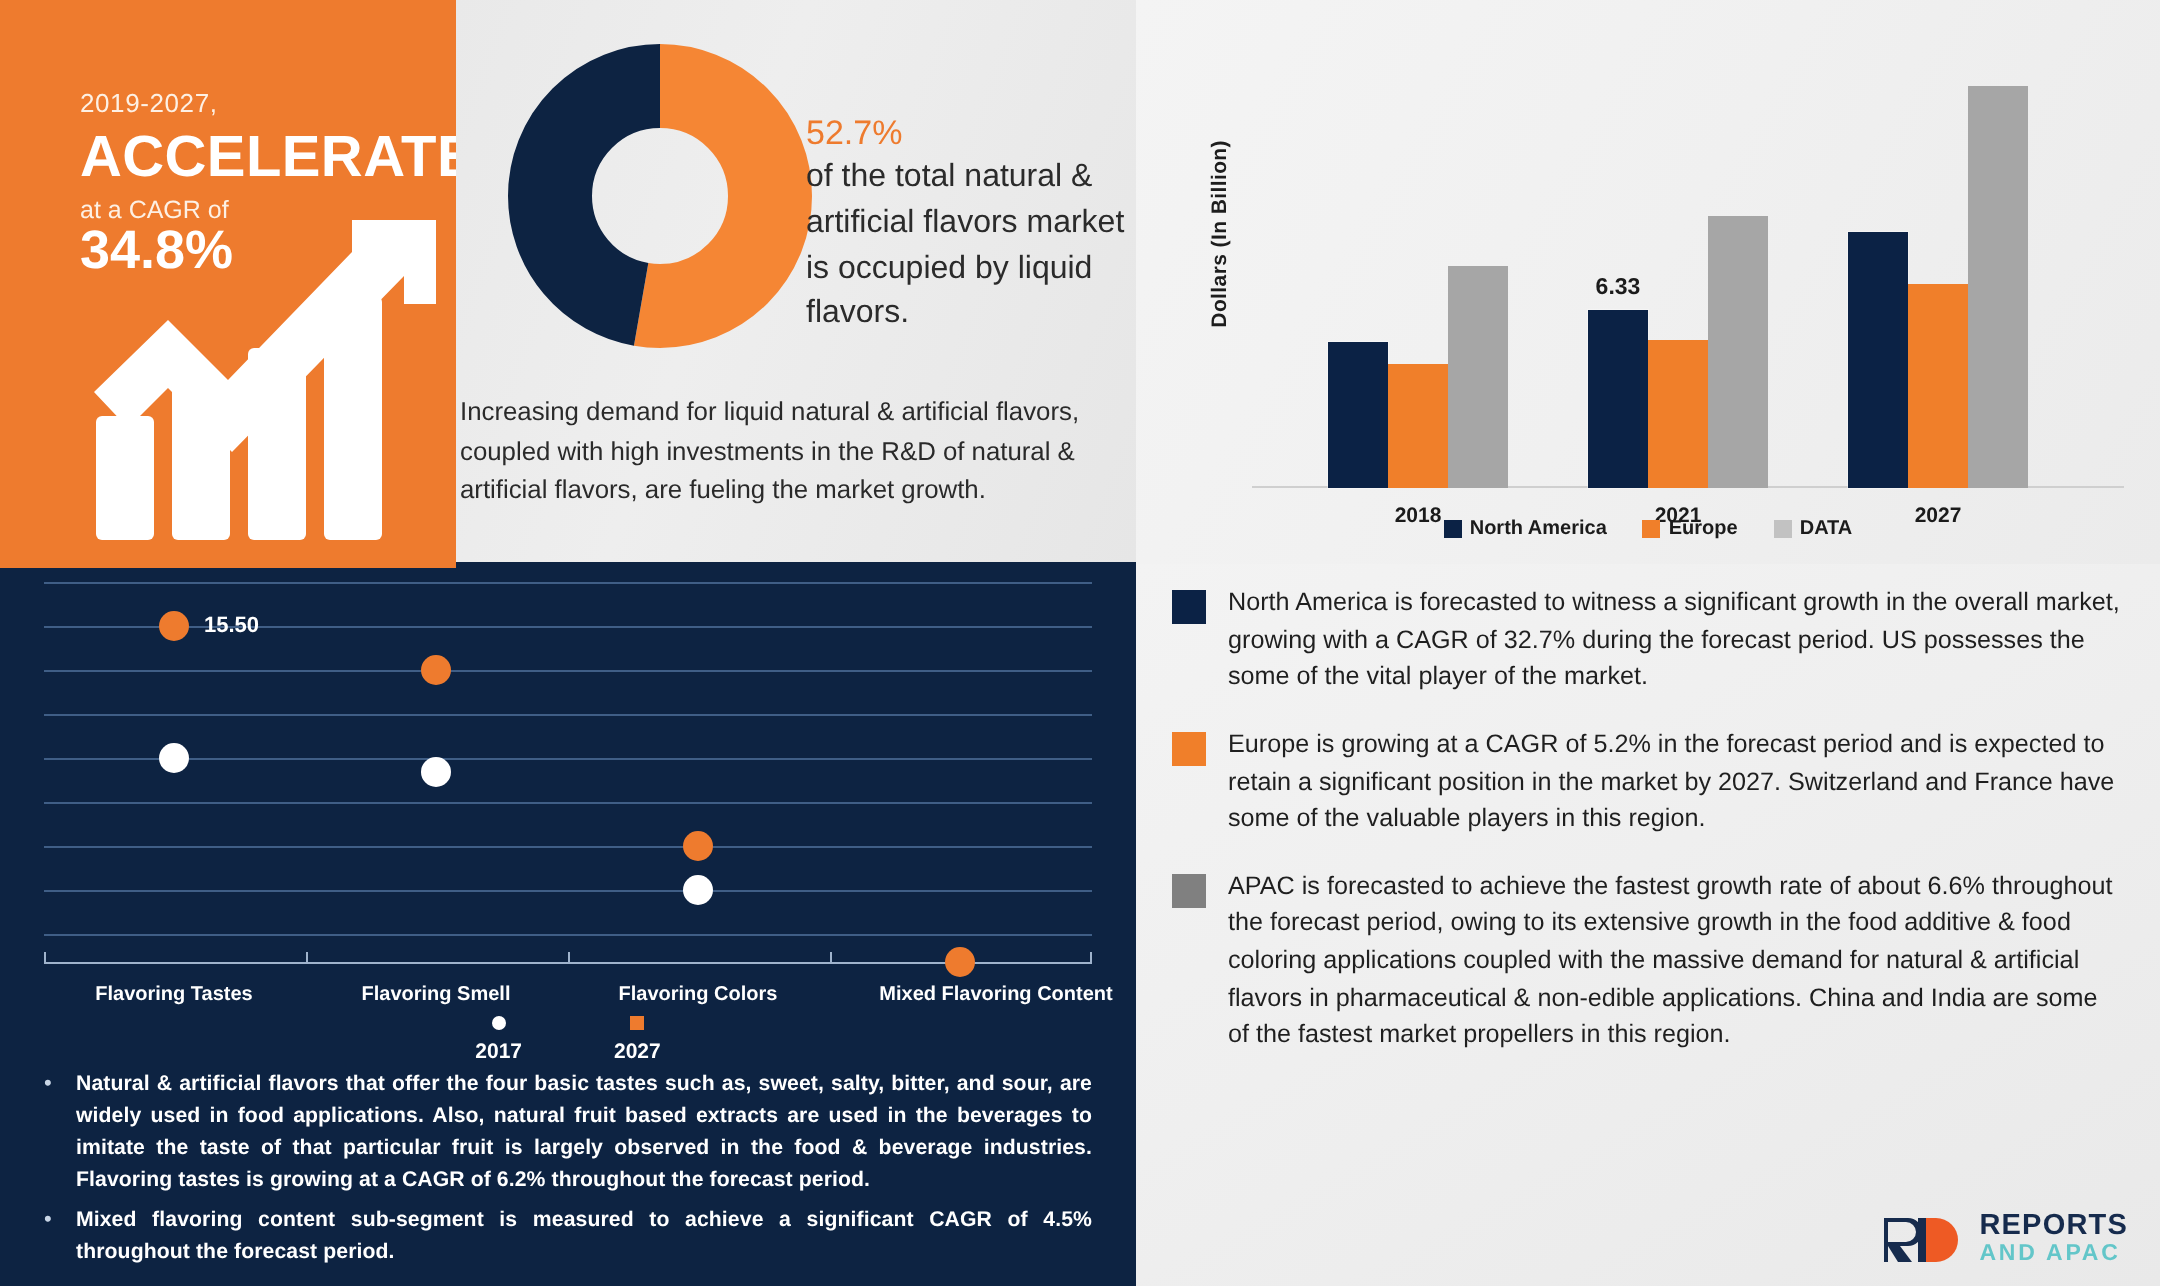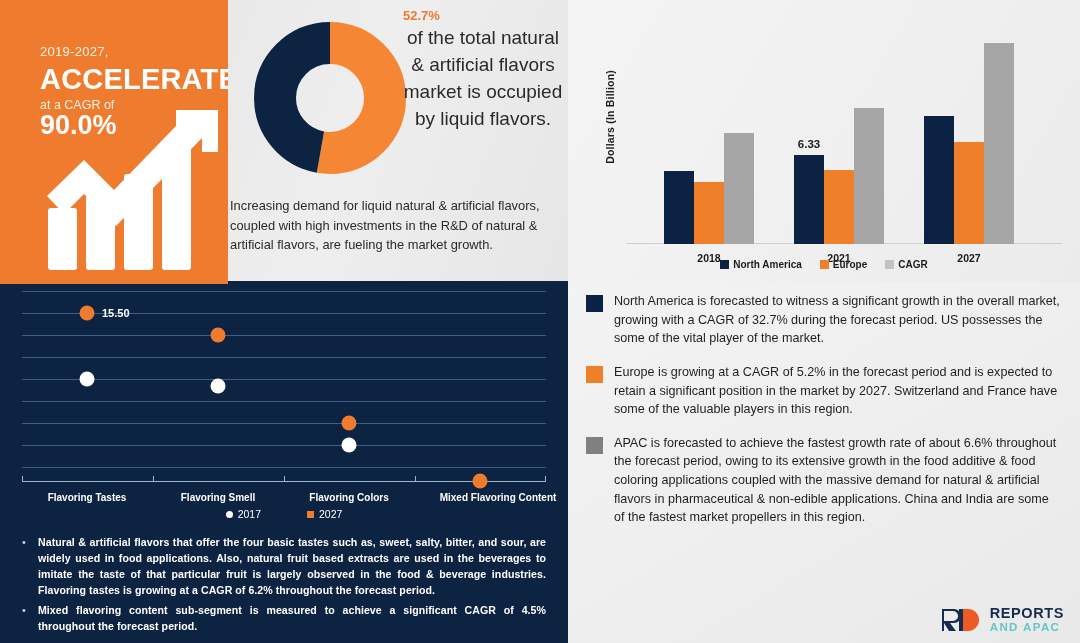--- a/index.html
+++ b/index.html
@@ -36,24 +36,24 @@
   .accel-graphic { position: absolute; left: 42px; top: 108px; width: 180px; height: 165px; }
 
   
   .donut-panel {
     position: absolute; left: 228px; top: 0; width: 340px; height: 281px;
     background: linear-gradient(110deg,#e9e9e9 0%,#eeeeee 40%,#e6e6e6 100%);
   }
   .donut-wrap { position: absolute; left: 22px; top: 18px; width: 160px; height: 160px; }
   .donut-text { position: absolute; left: 175px; top: 8px; width: 160px; }
   .donut-pct {
-    color: #ee7b2e; font-size: 13px; font-weight: 700; line-height: 1.25;
+    color: #ee7b2e; font-size: 17px; font-weight: 400; line-height: 1.25; margin-top: 48px;
   }
   .donut-body {
-    color: #2b2b2b; font-size: 19px; line-height: 1.42; font-weight: 400; margin-top: 1px; text-align: center;
+    color: #2b2b2b; font-size: 16px; line-height: 1.42; font-weight: 400; margin-top: 1px;
   }
   .donut-caption {
     position: absolute; left: 0px; top: 196px; width: 340px; padding: 0 6px 0 2px;
     color: #2a2a2a; font-size: 12.9px; line-height: 1.52;
   }
 
   
   .barchart-panel {
     position: absolute; left: 568px; top: 0; width: 512px; height: 282px;
     background: linear-gradient(120deg,#f4f4f4 0%,#f0f0f0 50%,#ebebeb 100%);
@@ -125,21 +125,21 @@
     font-size: 11px; font-weight: 700; color: #ffffff; white-space: nowrap;
   }
   .cat-label {
     position: absolute; font-size: 10px; font-weight: 700; color: #ffffff;
     text-align: center; white-space: nowrap; transform: translateX(-50%);
   }
   .dots-legend {
     position: absolute; left: 0; right: 0; top: 227px;
     display: flex; justify-content: center; gap: 46px;
   }
-  .dl-item { display: flex; align-items: center; gap: 5px; font-size: 10.5px; font-weight: 400; color: #ffffff; }
+  .dl-item { display: flex; align-items: center; gap: 5px; font-size: 10.5px; font-weight: 700; color: #ffffff; flex-direction: column; }
   .dl-dot { width: 7px; height: 7px; border-radius: 50%; background: #ffffff; }
   .dl-sq { width: 7px; height: 7px; background: #ee7b2e; }
 
   .bullets { position: absolute; left: 22px; top: 253px; width: 524px; }
   .bullet { display: flex; gap: 9px; margin-bottom: 4px; }
   .bullet-mark { color: #c9d6e6; font-size: 11px; line-height: 1.48; flex: 0 0 7px; }
   .bullet-txt {
     font-size: 10.6px; line-height: 1.52; color: #ffffff; font-weight: 700;
     text-align: justify; letter-spacing: .05px;
   }
@@ -147,21 +147,21 @@
 </head>
 <body>
 
 <div id="root">
 
   <div class="accel-panel">
     <div class="accel-text">
       <div class="accel-years">2019-2027,</div>
       <div class="accel-big">ACCELERATE</div>
       <div class="accel-cagr">at a CAGR of</div>
-      <div class="accel-pct">90.0%</div>
+      <div class="accel-pct">34.8%</div>
     </div>
     <div class="accel-graphic">
       <svg viewBox="0 0 180 165" width="180" height="165" aria-hidden="true">
         <g fill="#ffffff">
           <rect x="6" y="100" width="29" height="62" rx="3"></rect>
           <rect x="44" y="84" width="29" height="78" rx="3"></rect>
           <rect x="82" y="66" width="29" height="96" rx="3"></rect>
           <rect x="120" y="40" width="29" height="122" rx="3"></rect>
           <path d="M5 88 L42 52 L72 82 L134 18 L134 2 L176 2 L176 44 L160 44 L160 30 L74 118 L42 86 L22 106 Z"></path>
         </g>
@@ -219,21 +219,21 @@
       <div class="lg-item">
         <span class="lg-sw" style="background:#0b2245;"></span>
         <span>North America</span>
       </div>
       <div class="lg-item">
         <span class="lg-sw" style="background:#f07f2a;"></span>
         <span>Europe</span>
       </div>
       <div class="lg-item">
         <span class="lg-sw" style="background:#c2c2c2;"></span>
-        <span>CAGR</span>
+        <span>DATA</span>
       </div>
     </div>
   </div>
 
   <div class="notes-panel">
     <div class="note">
       <span class="note-sw" style="background:#0b2245;"></span>
       <span class="note-txt">North America is forecasted to witness a significant growth in the overall market, growing with a CAGR of 32.7% during the forecast period. US possesses the some of the vital player of the market.</span>
     </div>
     <div class="note">

